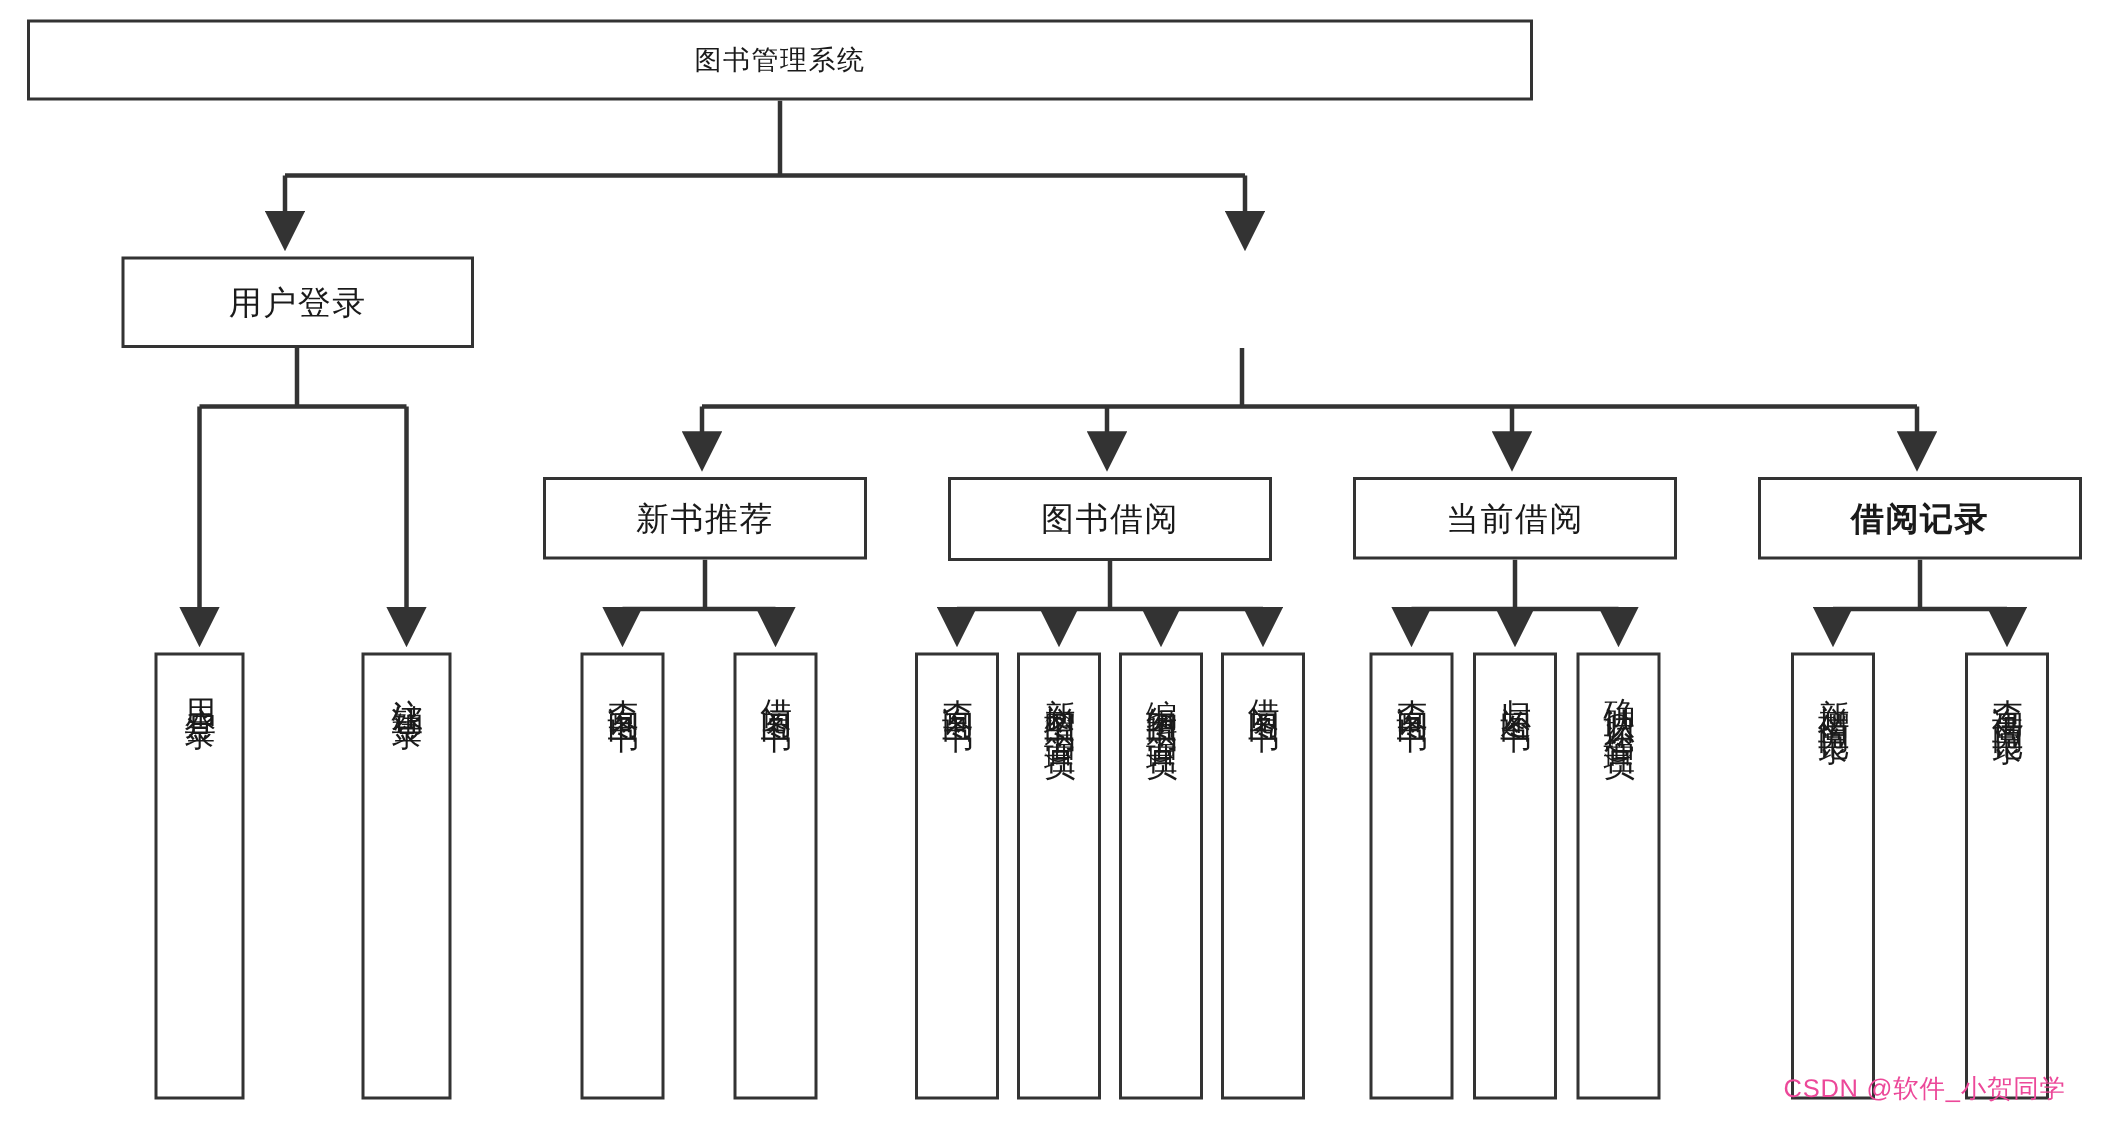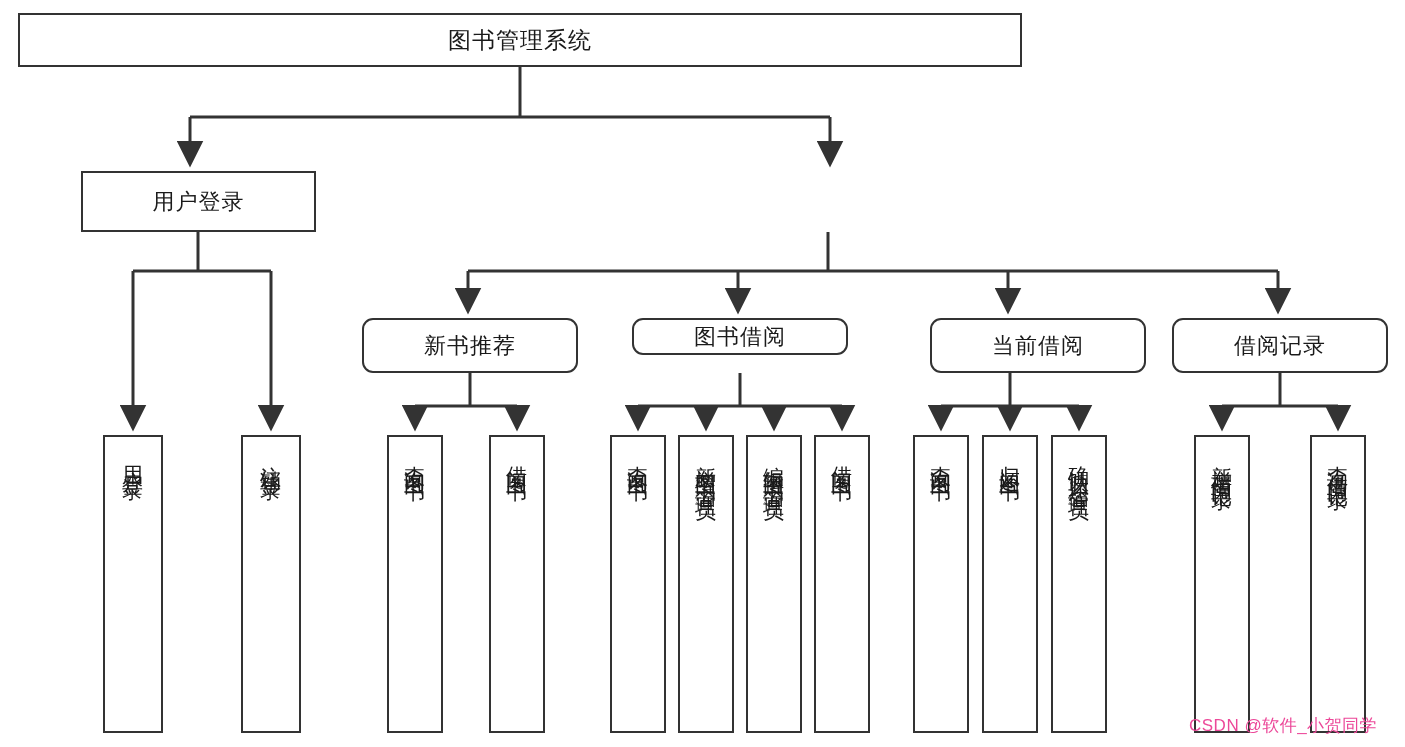--- a/index.html
+++ b/index.html
@@ -23,23 +23,23 @@
   }
   .node {
     position: absolute;
     border: 2.5px solid #333333;
     background: #ffffff;
     display: flex;
     align-items: center;
     justify-content: center;
     color: #1a1a1a;
   }
-  .node-root   { font-size: 23px; }
+  .node-root   { font-size: 18px; }
   .node-l2     { font-size: 22px; }
-  .node-l3     { font-size: 22px; border-radius: 11px; }
+  .node-l3     { font-size: 22px; }
   .node-leaf   { font-size: 21px; align-items: flex-start; padding-top: 12px; }
   .vlabel {
     writing-mode: vertical-rl;
     text-orientation: upright;
     letter-spacing: 5px;
     line-height: 1;
     white-space: nowrap;
   }
   .hlabel { white-space: nowrap; letter-spacing: 1px; }
   #watermark {
@@ -112,27 +112,27 @@
     <span class="hlabel">图书管理系统</span>
   </div>
 
   <div class="node node-l2" style="left:81px; top:171px; width:235px; height:61px;">
     <span class="hlabel">用户登录</span>
   </div>
 
   <div class="node node-l3" style="left:362px; top:318px; width:216px; height:55px;">
     <span class="hlabel">新书推荐</span>
   </div>
-  <div class="node node-l3" style="left:632px; top:318px; width:216px; height:37px;">
+  <div class="node node-l3" style="left:632px; top:318px; width:216px; height:56px;">
     <span class="hlabel">图书借阅</span>
   </div>
-  <div class="node node-l3" style="left:902px; top:318px; width:216px; height:55px;margin-left:28px;">
+  <div class="node node-l3" style="left:902px; top:318px; width:216px; height:55px;">
     <span class="hlabel">当前借阅</span>
   </div>
-  <div class="node node-l3" style="left:1172px; top:318px; width:216px; height:55px;">
+  <div class="node node-l3" style="left:1172px; top:318px; width:216px; height:55px;font-weight:bold;">
     <span class="hlabel">借阅记录</span>
   </div>
 
   <div class="node node-leaf" style="left:103px; top:435px; width:60px; height:298px;">
     <span class="vlabel">用户登录</span>
   </div>
   <div class="node node-leaf" style="left:241px; top:435px; width:60px; height:298px;">
     <span class="vlabel">注销登录</span>
   </div>
 

